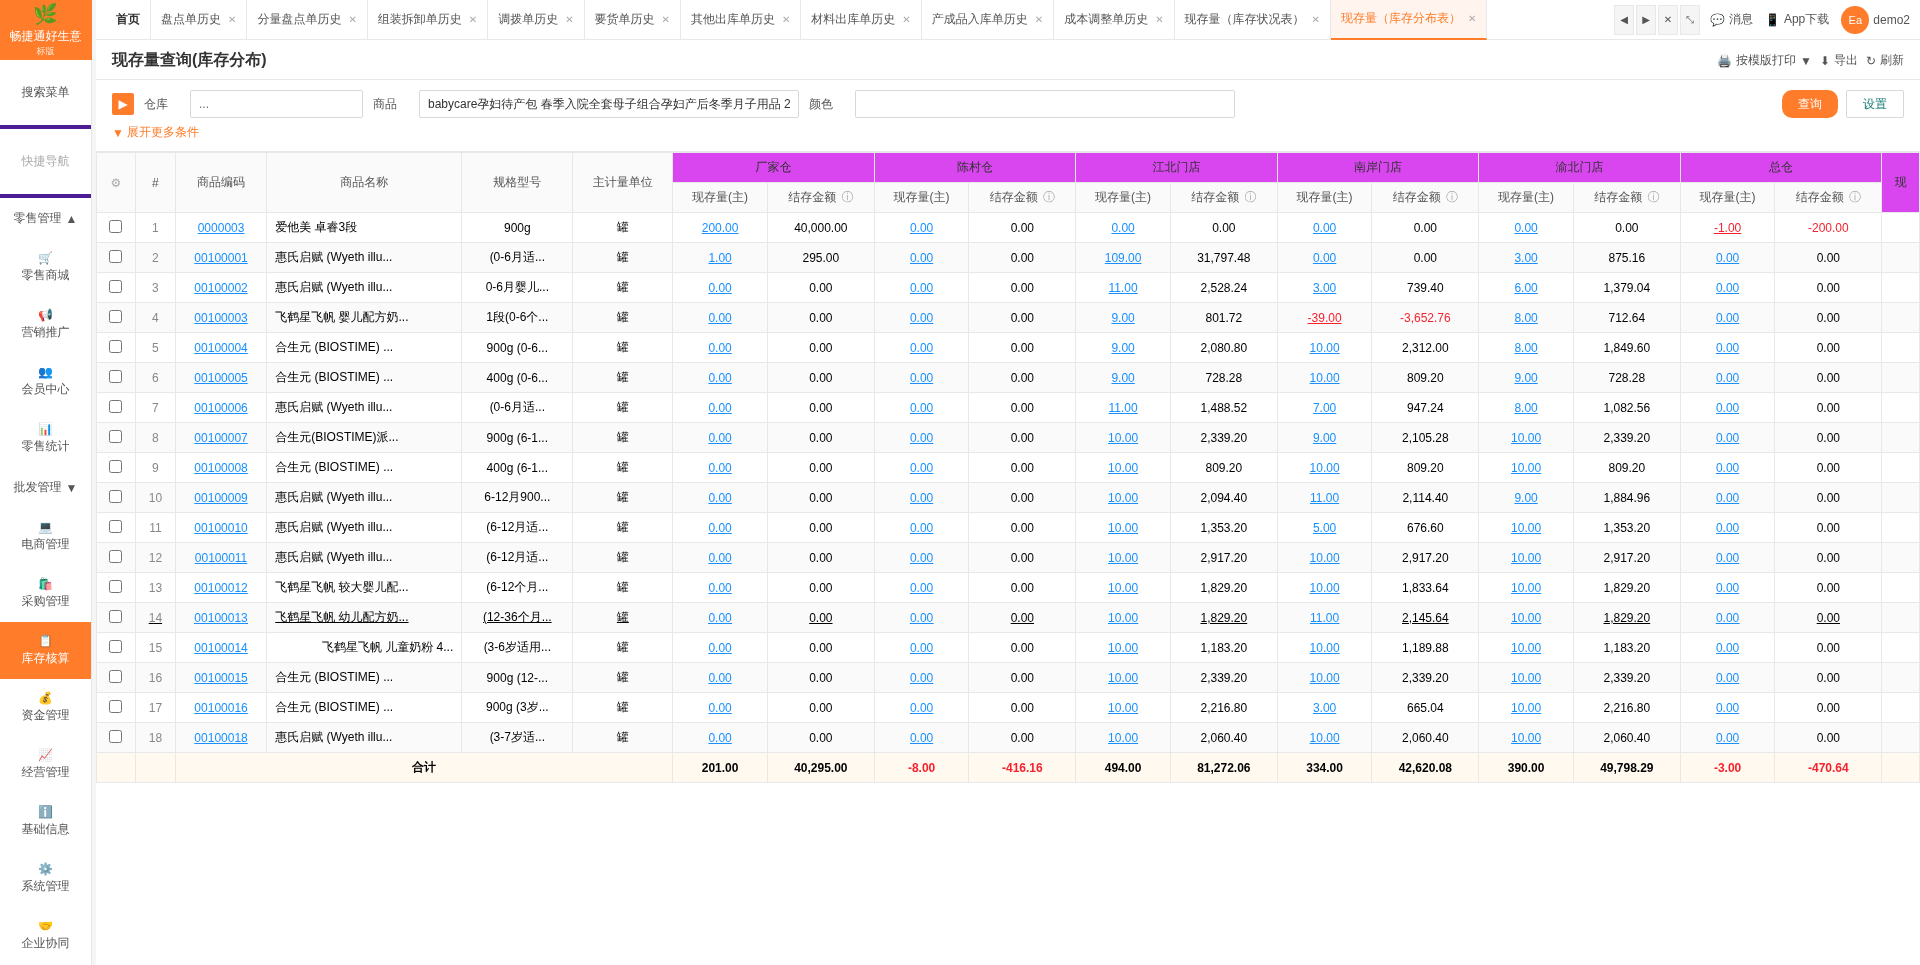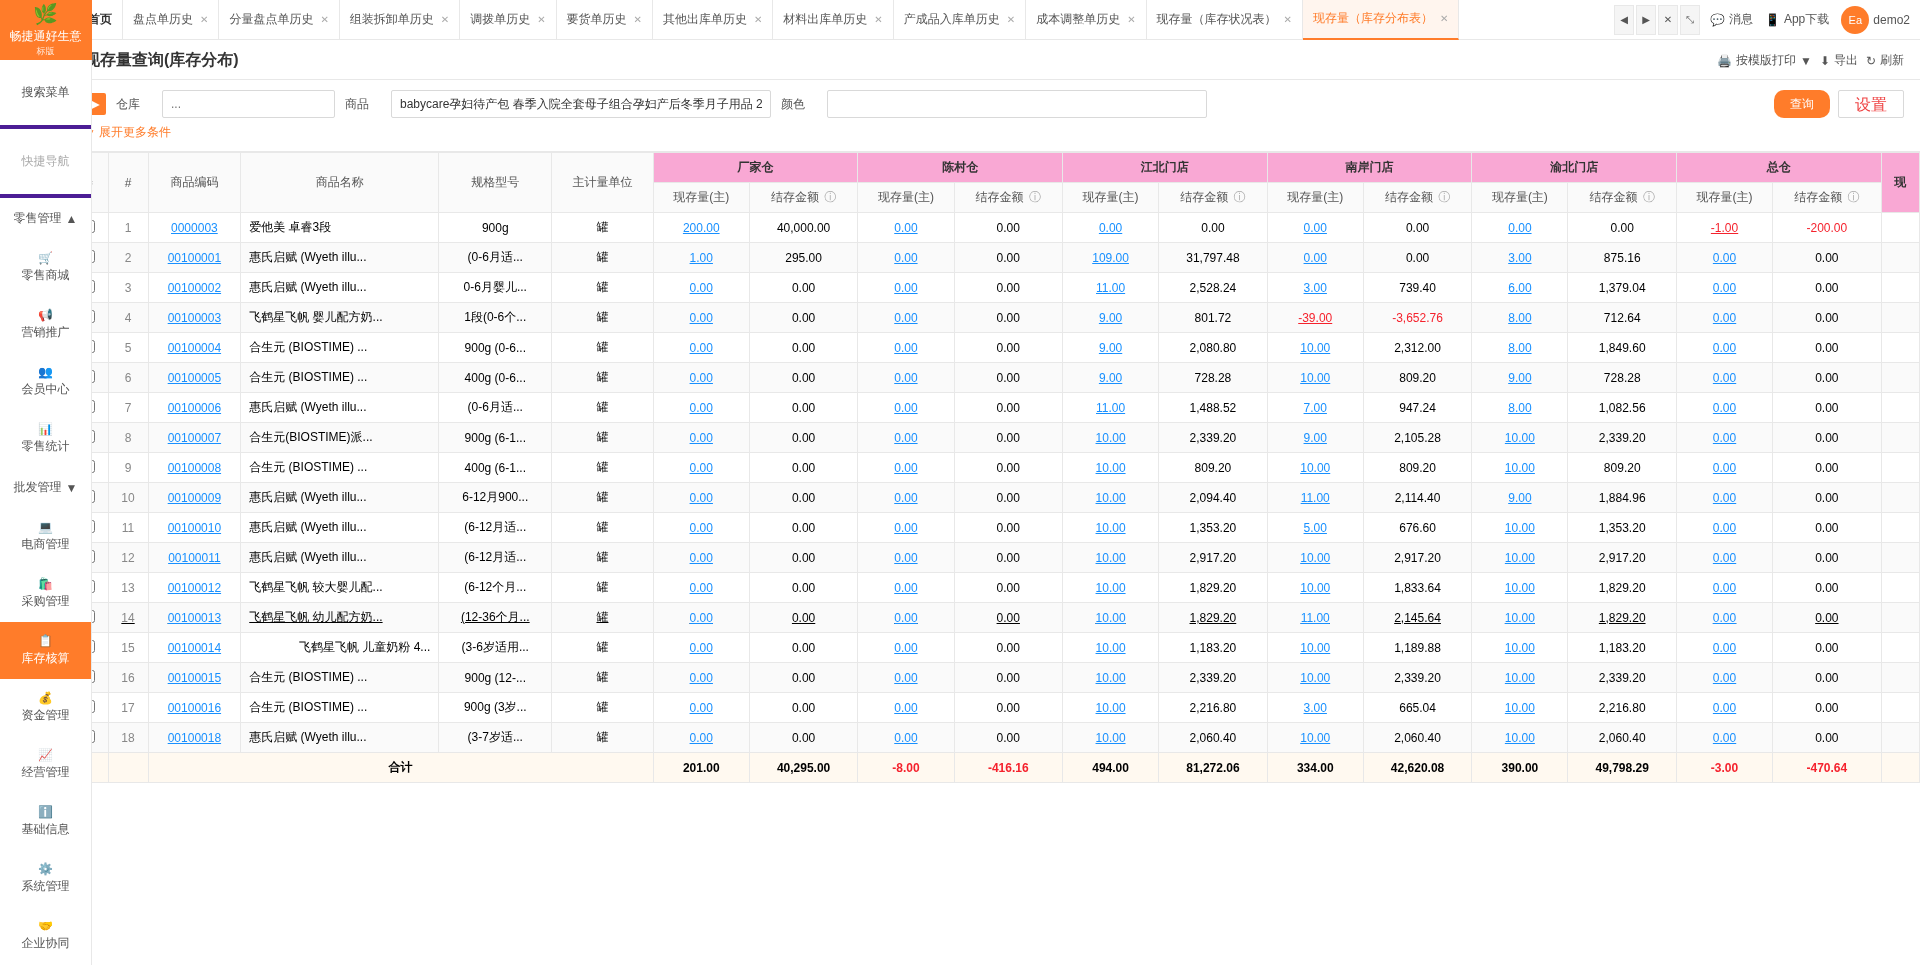--- a/index.html
+++ b/index.html
@@ -25,21 +25,21 @@
     .sidebar-nav { width: 100%; flex: 1; overflow-y: auto; }
     .sidebar-item {
       width: 100%; padding: 12px 0; text-align: center;
       color: #555; cursor: pointer; display: flex; flex-direction: column;
       align-items: center; gap: 2px; font-size: 11px;
     }
     .sidebar-item.active { background: #ff7c2a; color: #fff; }
 
     
     .main-content {
-      margin-left: 68px;
+      margin-left: 96px;
       display: flex; flex-direction: column;
       min-height: 100vh;
     }
 
     
     .topbar {
       height: 40px; background: #fff; border-bottom: 1px solid #e8e8e8;
       display: flex; align-items: center; justify-content: space-between;
       padding: 0 10px;
       position: sticky; top: 0; z-index: 99;
@@ -92,22 +92,22 @@
     }
     .filter-input-wide { width: 380px; }
     .filter-expand {
       color: #ff7c2a; cursor: pointer; display: flex; align-items: center; gap: 3px;
     }
     .btn-query {
       background: #ff7c2a; color: #fff; border: none; border-radius: 10px;
       padding: 4px 16px; height: 28px; cursor: pointer; font-size: 12px;
     }
     .btn-setting {
-      background: #fff; color: #ef4444; border: 1px solid #d9d9d9; border-radius: 2px;
-      padding: 4px 16px; height: 28px; cursor: pointer; font-size: 16px;
+      background: #fff; color: #0f766e; border: 1px solid #d9d9d9; border-radius: 2px;
+      padding: 4px 16px; height: 28px; cursor: pointer; font-size: 12px;
     }
     .expand-trigger {
       width: 22px; height: 22px; background: #ff7c2a; color: #fff;
       display: flex; align-items: center; justify-content: center;
       cursor: pointer; border-radius: 2px; font-size: 12px; flex-shrink: 0;
     }
 
     
     .table-container {
       flex: 1; overflow: auto; background: #fff; margin: 0;
@@ -117,21 +117,21 @@
     }
     th, td {
       border: 1px solid #e8e8e8; padding: 6px 8px;
       text-align: center; white-space: nowrap; font-size: 12px;
     }
     thead th {
       background: #fafafa; color: #555; font-weight: normal;
       position: sticky; top: 0; z-index: 10;
     }
     thead th.group-header {
-      background: #f9a8d4; font-weight: bold; color: #333;
+      background: #d946ef; font-weight: normal; color: #333;
     }
     tbody tr:nth-child(even) { background: #fafafa; }
     tbody tr.summary-row { background: #fff9f0 !important; font-weight: bold; }
     .cell-link { color: #1890ff; text-decoration: underline; cursor: pointer; }
     .gear-icon { cursor: pointer; color: #aaa; }
     .info-icon { color: #aaa; cursor: pointer; margin-left: 2px; }
     .row-num { color: #888; }
 
     
     ::-webkit-scrollbar { width: 6px; height: 6px; }

